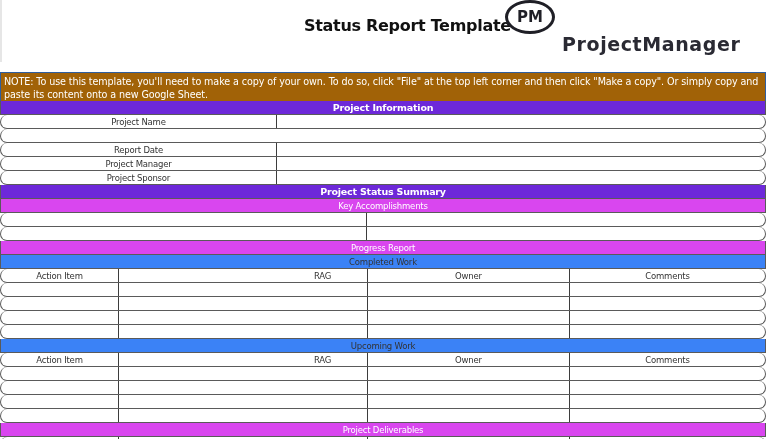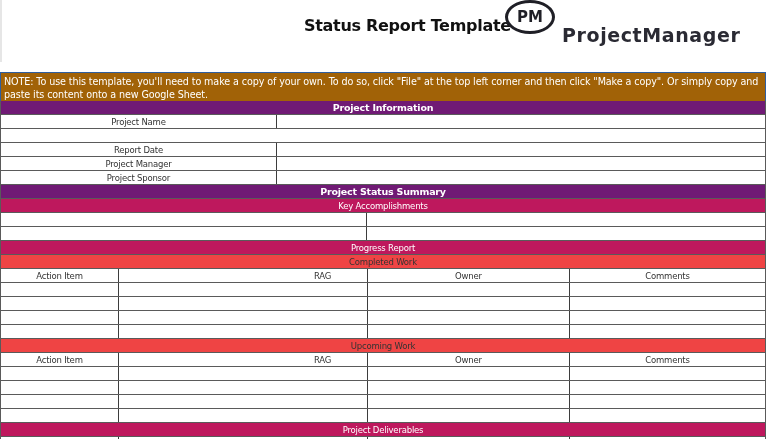--- a/index.html
+++ b/index.html
@@ -14,51 +14,51 @@
     font-size: 16px; font-weight: bold; color: #111;
     font-family: "DejaVu Sans", sans-serif; letter-spacing: -0.3px;
   }
   .logo-badge {
     position: absolute; left: 505px; top: 0; width: 50px; height: 34px;
     border: 3px solid #1f1f26; border-radius: 50%;
     display: flex; align-items: center; justify-content: center;
     font-family: "DejaVu Sans", sans-serif; font-weight: bold; font-size: 15px; color: #1f1f26;
   }
   .logo-text {
-    position: absolute; left: 562px; top: 24px;
+    position: absolute; left: 562px; top: 33px;
     font-family: "DejaVu Sans", sans-serif; font-weight: bold; font-size: 19px; color: #2a2a33;
     letter-spacing: 0.6px;
   }
 
   .sheet { position: absolute; left: 0; top: 72px; width: 766px; }
 
   .note {
     background: #a16207; color: #ffffff; height: 29px;
     font-family: "DejaVu Sans", sans-serif; font-size: 9.6px; line-height: 13px;
     padding: 2px 3px 0 3px; border-top: 1px solid #2f5e9e; border-left: 1px solid #2f5e9e; border-right: 1px solid #2f5e9e;
     letter-spacing: -0.1px;
   }
 
-  .row { display: flex; height: 14px; border-bottom: 1px solid #5a5a5a; border-left: 1px solid #5a5a5a; border-right: 1px solid #5a5a5a; }
+  .row { display: flex; height: 14px; border-bottom: 1px solid #5a5a5a; border-left: 1px solid #5a5a5a; border-right: 1px solid #5a5a5a; border-radius: 7px; }
   .cell {
     border-right: 1px solid #3d3d3d; font-size: 8.5px; color: #333;
     display: flex; align-items: center; justify-content: center;
     font-family: "DejaVu Sans", sans-serif; letter-spacing: -0.2px; overflow: hidden; white-space: nowrap;
   }
   .cell:last-child { border-right: none; }
 
   .band {
     height: 14px; display: flex; align-items: center; justify-content: center;
     font-family: "DejaVu Sans", sans-serif; font-size: 9.5px; font-weight: bold;
     border-left: 1px solid #5a5a5a; border-right: 1px solid #5a5a5a; border-bottom: 1px solid #5a5a5a;
     letter-spacing: -0.2px;
   }
-  .band.black { background: #701a75; color: #ffffff; }
-  .band.dark { background: #be185d; color: #ffffff; font-size: 8.5px; font-weight: normal; }
-  .band.light { background: #ef4444; color: #333333; font-size: 8.5px; font-weight: normal; }
+  .band.black { background: #6d28d9; color: #ffffff; }
+  .band.dark { background: #d946ef; color: #ffffff; font-size: 8.5px; font-weight: normal; }
+  .band.light { background: #3b82f6; color: #333333; font-size: 8.5px; font-weight: normal; }
 
   .c1 { width: 118px; }
   .c2 { width: 159px; margin-top: 21px; }
   .c3 { width: 90px; }
   .c4 { width: 202px; }
   .c5 { flex: 1; }
   .info-label { width: 276px; }
   .info-value { flex: 1; }
   .ka-left { width: 366px; }
   .ka-right { flex: 1; }

